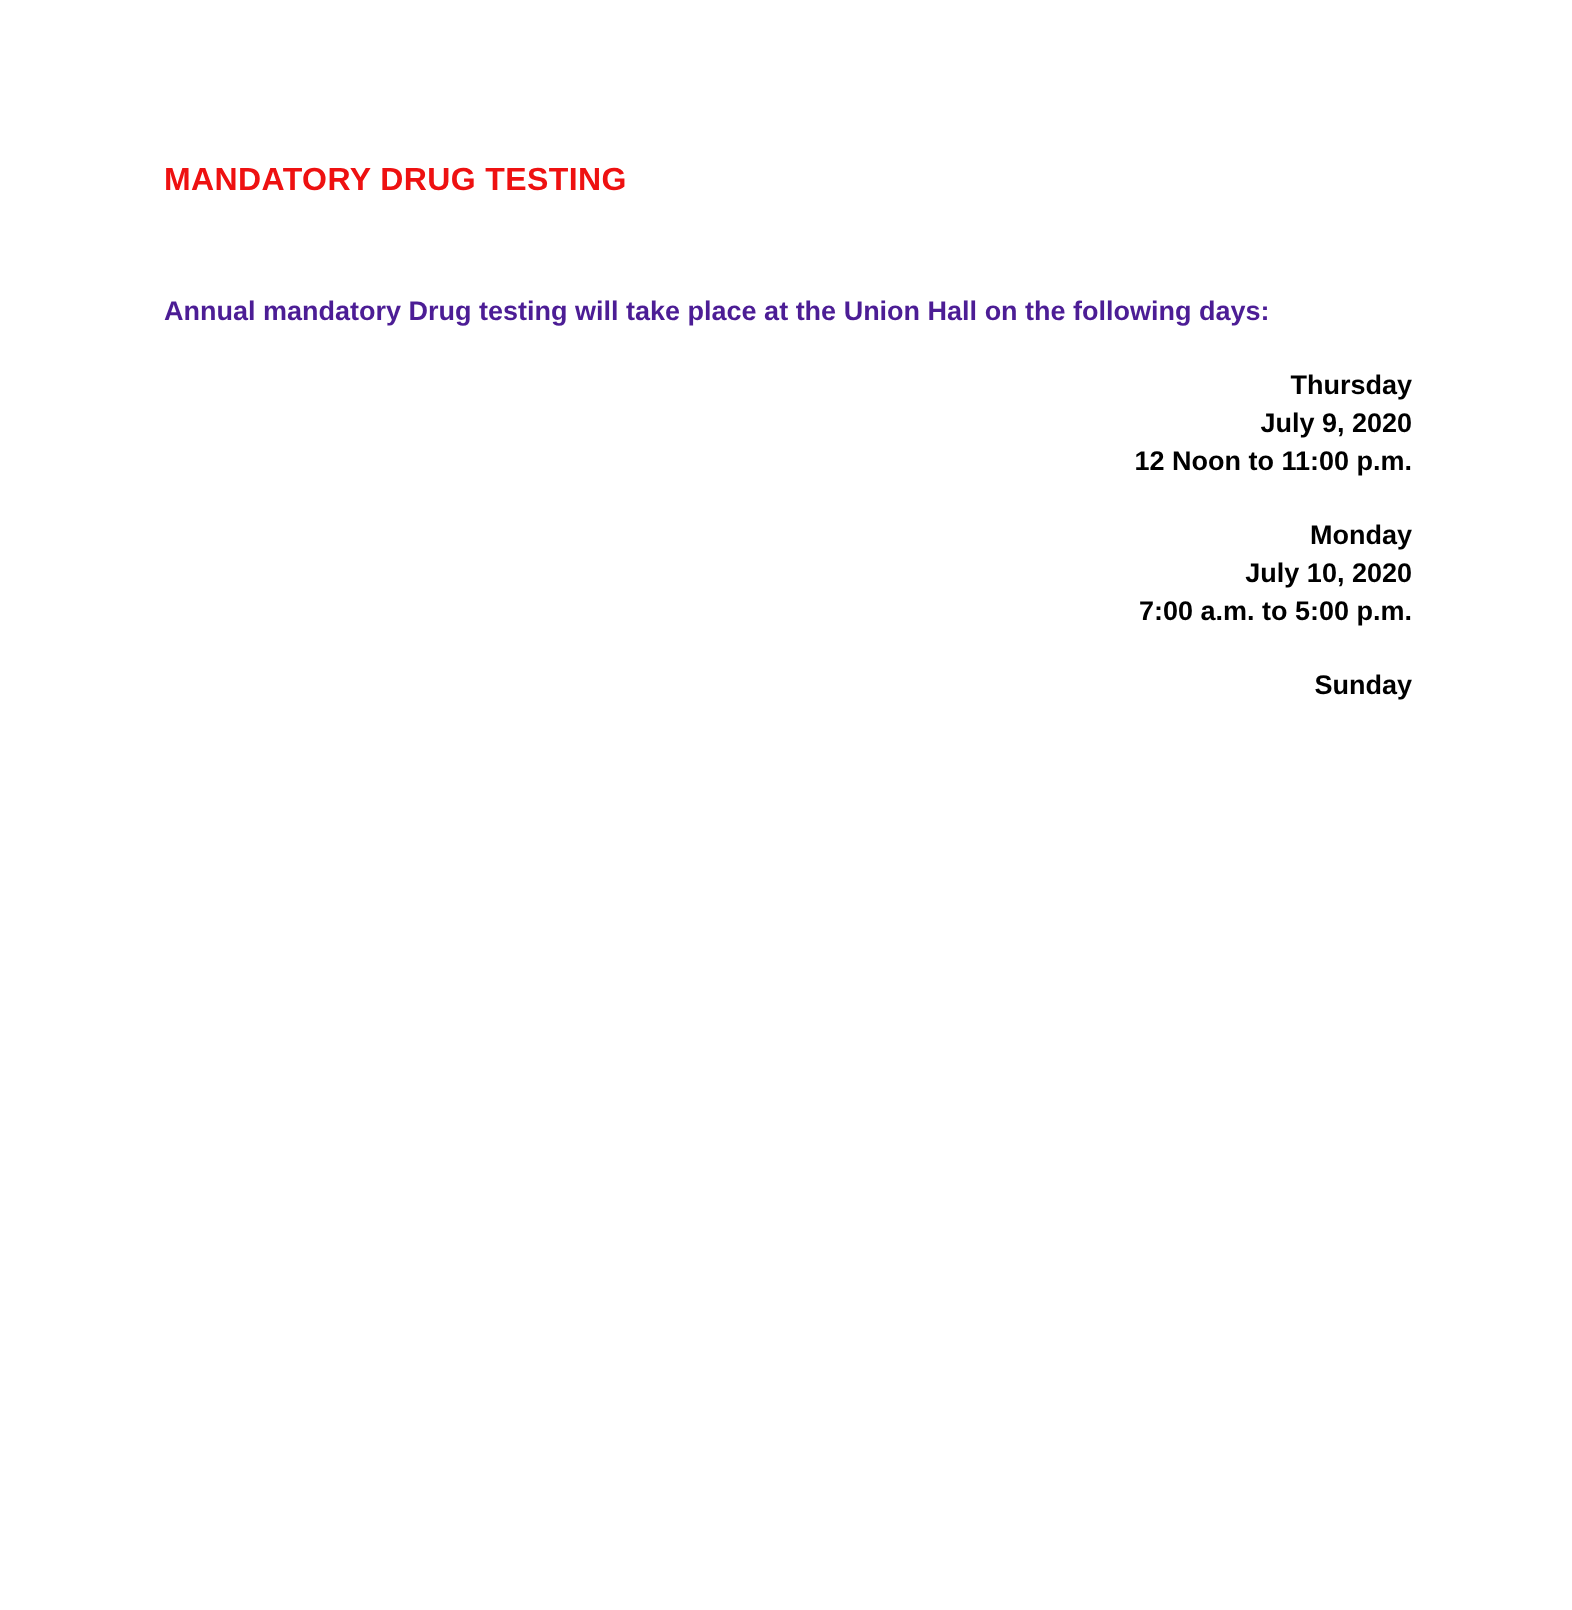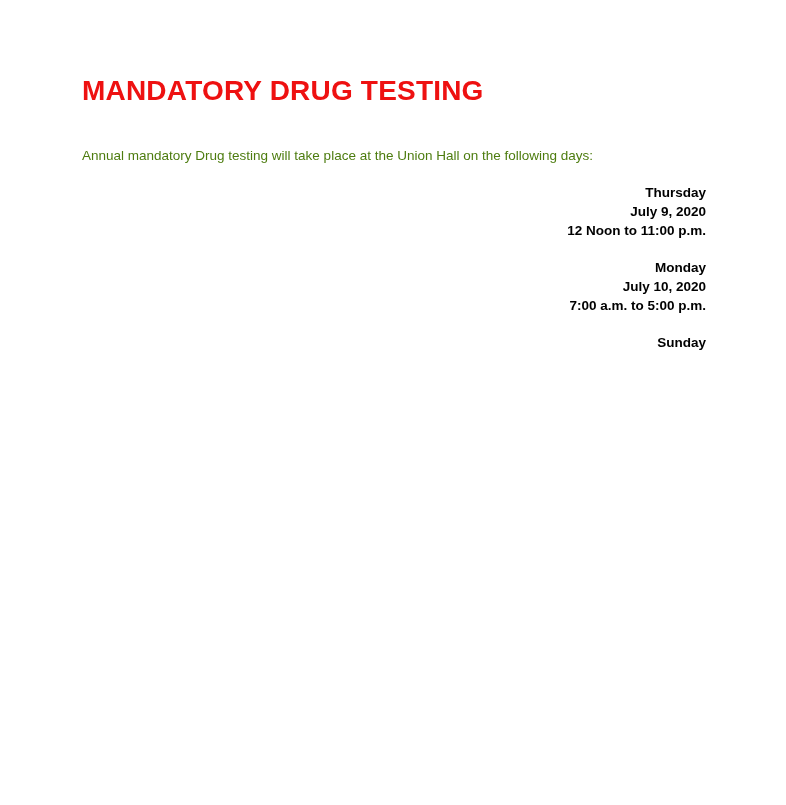--- a/index.html
+++ b/index.html
@@ -15,33 +15,33 @@
     overflow: hidden;
   }
   .page {
     position: relative;
     width: 786px;
     height: 805px;
     box-sizing: border-box;
     padding: 78px 80px 0 82px;
   }
   .doc-title {
-    font-size: 28px;
+    font-size: 16px;
     font-weight: bold;
     color: #ee1111;
     letter-spacing: 0.2px;
     margin: 0 0 0 0;
     line-height: 26px;
   }
   .intro {
     font-size: 13.5px;
-    font-weight: normal;
+    font-weight: bold;
     line-height: 19px;
     margin-top: 42px;
-    color: #4d7c0f;
+    color: #4c1d95;
   }
   .session {
     margin-top: 18px;
     font-size: 13.5px;
     font-weight: bold;
     line-height: 19px;
     color: #000000;
   }
   .session .line {
     display: block;

